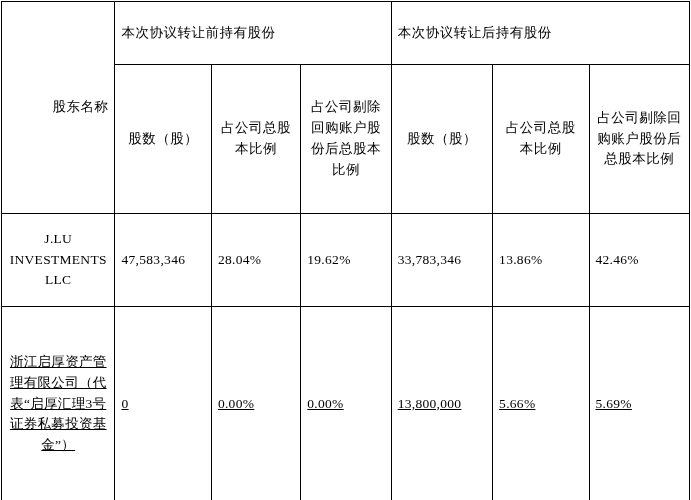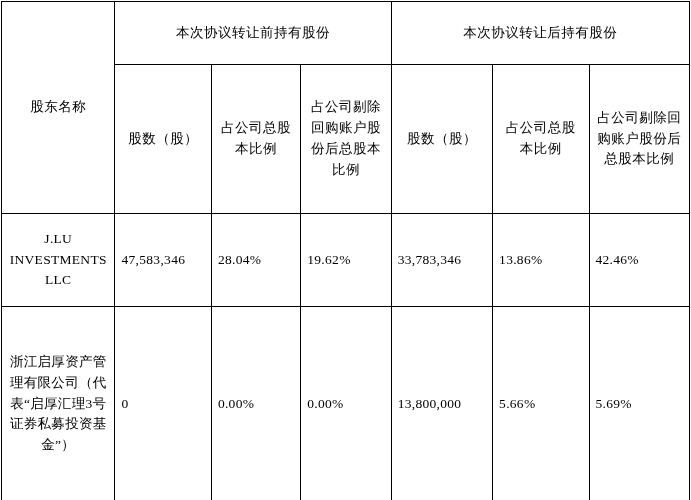--- a/index.html
+++ b/index.html
@@ -29,44 +29,44 @@
   }
   table.share-table td,
   table.share-table th {
     border: 1px solid #000000;
     padding: 4px 6px;
     vertical-align: middle;
     font-weight: normal;
     line-height: 1.55;
   }
   .grp-head {
-    text-align: center;
+    text-align: left;
     height: 54px;
     letter-spacing: 0.5px;
   }
   .col-head {
     text-align: center;
     height: 140px;
     letter-spacing: 0.5px;
   }
   .name-head {
-    text-align: center;
+    text-align: right;
     letter-spacing: 0.5px;
   }
   .cell-name {
     text-align: center;
     letter-spacing: 0.3px;
     word-break: break-word;
   }
   .cell-num {
     letter-spacing: 0.3px;
     padding-right: 8px;
   }
   .row-a td { height: 84px; }
-  .row-b td { height: 186px; }
+  .row-b td { height: 186px; text-decoration: underline; }
   .cn { font-family: "Liberation Serif", "DejaVu Serif", serif; }
   .narrow-head { line-height: 1.6; }
 </style>
 </head>
 <body>
 
 <div class="sheet">
   <table class="share-table">
     <colgroup>
       <col style="width:113px">

